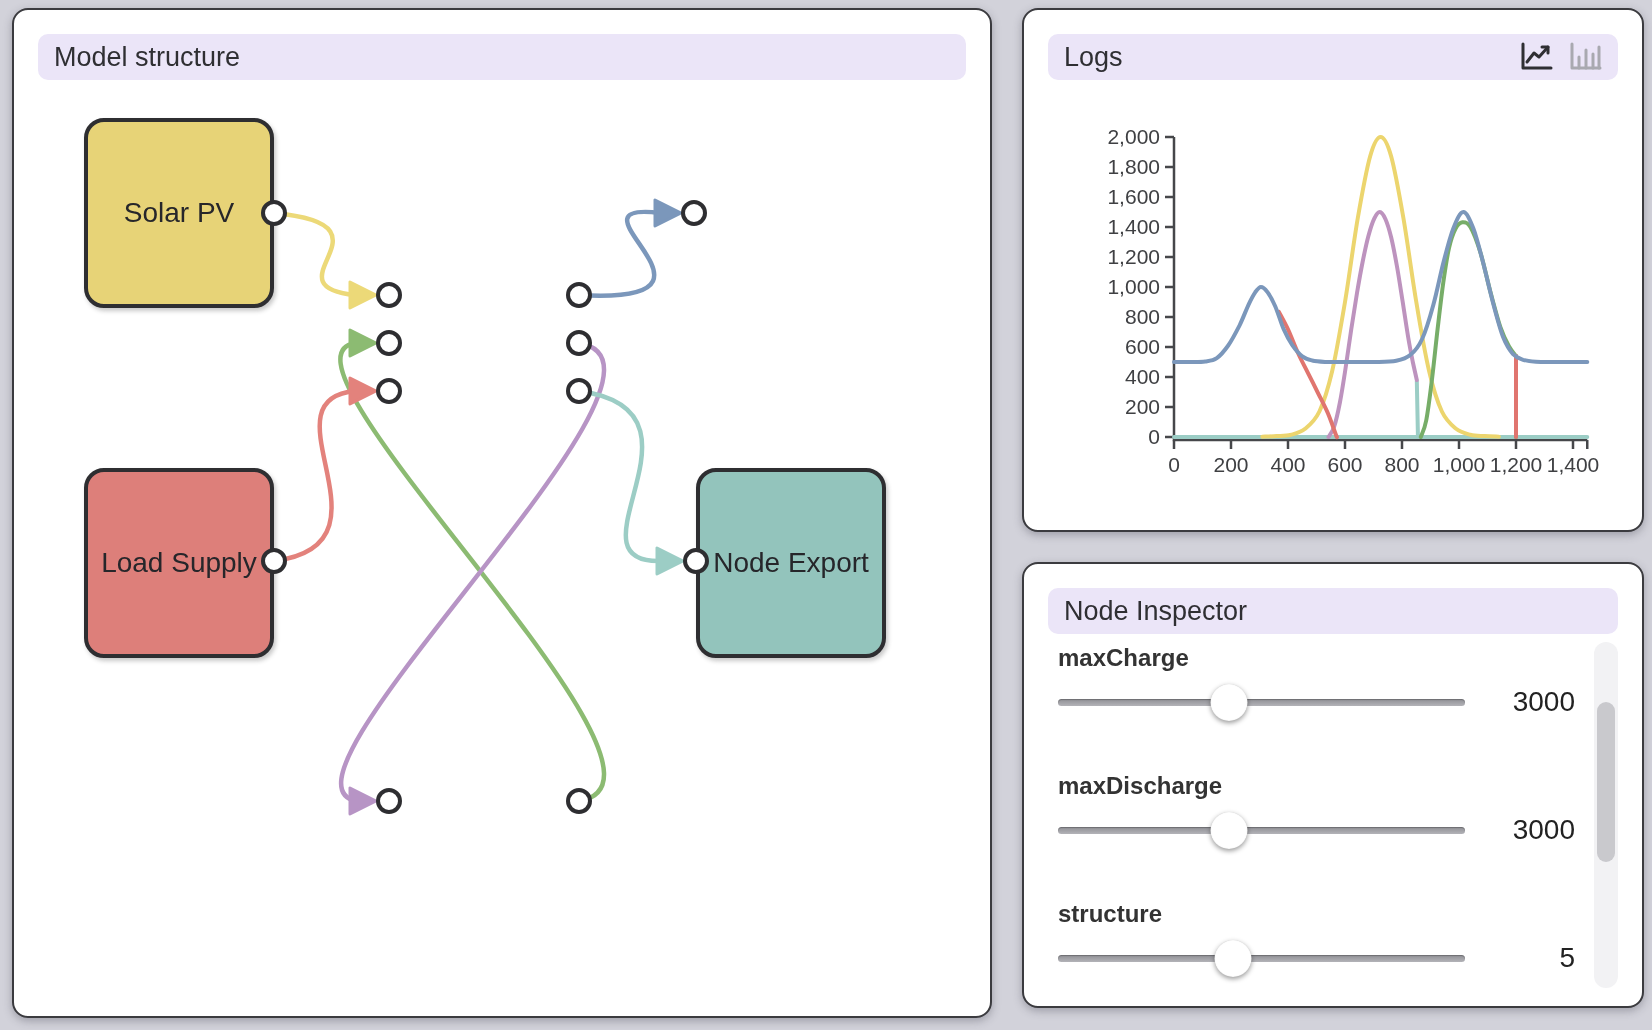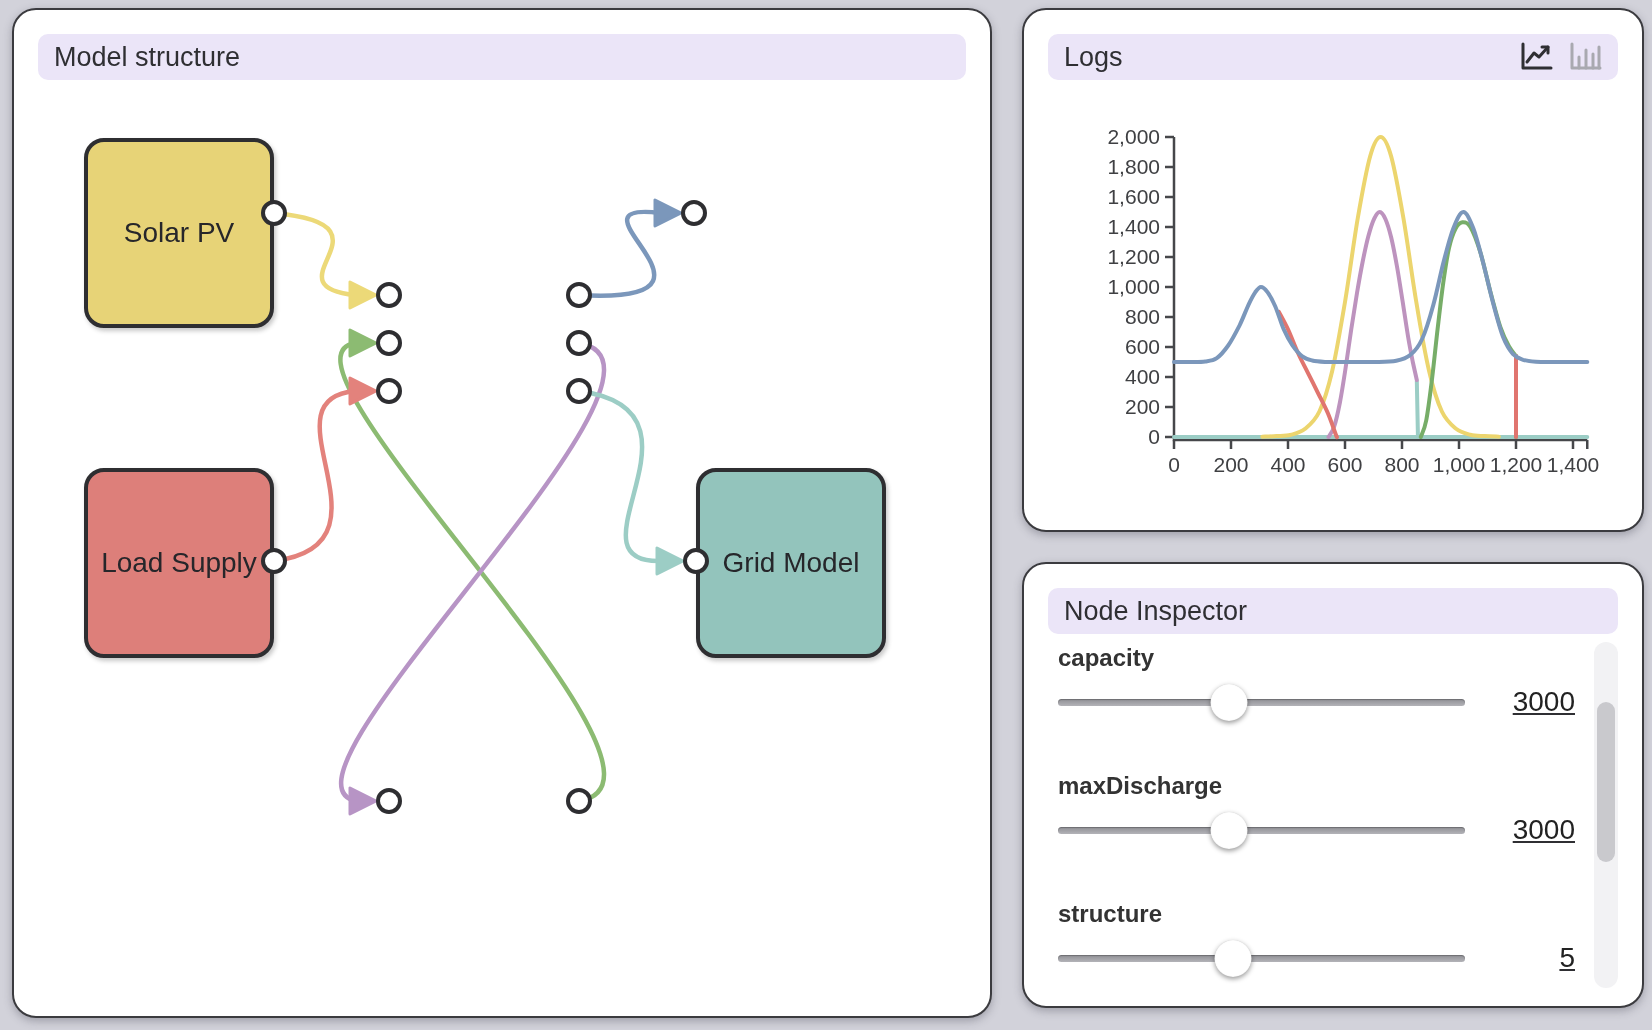--- a/index.html
+++ b/index.html
@@ -5,21 +5,21 @@
   html,body{margin:0;padding:0;}
   body{
     width:1652px;height:1030px;overflow:hidden;position:relative;
     background:var(--page-bg,#d2d2da);
     font-family:"Liberation Sans", sans-serif;
     color:var(--text,#2f2f33);
   }
   .panel{
     position:absolute;background:var(--panel-bg,#fff);
     border:2.5px solid var(--panel-border,#3b3b3f);
-    border-radius:24px;box-shadow:0 3px 8px rgba(60,60,75,.35);
+    border-radius:16px;box-shadow:0 3px 8px rgba(60,60,75,.35);
     box-sizing:border-box;
   }
   #panel-model{left:12px;top:8px;width:980px;height:1010px;}
   #panel-logs{left:1022px;top:8px;width:622px;height:524px;}
   #panel-inspector{left:1022px;top:562px;width:622px;height:446px;}
 
   .panel-header{
     position:absolute;left:24px;right:24px;top:24px;height:46px;
     background:var(--header-bg,#ebe5f8);border-radius:10px;
     display:flex;align-items:center;padding:0 16px;box-sizing:border-box;
@@ -45,21 +45,21 @@
 
   
   #chart-holder{position:absolute;left:10px;top:70px;width:600px;height:420px;}
   .axis{stroke:#46474a;stroke-width:2.5px;fill:none;}
   .ticklbl{fill:#3f4043;font-size:21px;font-family:"Liberation Sans",sans-serif;}
   .series{fill:none;stroke-width:4px;stroke-linecap:round;stroke-linejoin:round;}
 
   
   .fields{position:absolute;left:34px;right:67px;top:80px;}
   .field-label{font-size:24px;font-weight:bold;color:#333;margin:0 0 10px 0;}
-  .field-row{display:flex;align-items:center;margin-bottom:50px;text-decoration:underline;}
+  .field-row{display:flex;align-items:center;margin-bottom:50px;}
   .slider{position:relative;flex:1;height:40px;cursor:pointer;}
   .slider-track{
     position:absolute;left:0;right:0;top:17px;height:7px;border-radius:4px;
     background:linear-gradient(#8f8f94,#b3b3b8);
     box-shadow:inset 0 1px 1px rgba(0,0,0,.25);
   }
   .slider-handle{
     position:absolute;top:2px;width:37px;height:37px;border-radius:50%;
     background:#fff;transform:translateX(-50%);
     box-shadow:0 2px 5px rgba(0,0,0,.4), inset 0 0 1px rgba(0,0,0,.2);
@@ -79,28 +79,28 @@
 </head>
 <body>
 
 <div class="panel" id="panel-model">
   <div class="panel-header">
     <span>Model structure</span>
   </div>
 
   <div id="diagram">
 
-    <div class="node" style="left:70px;top:108px;background:var(--node-solar);margin-top:20px;">
+    <div class="node" style="left:70px;top:108px;background:var(--node-solar);">
       <span>Solar PV</span>
     </div>
     <div class="node" style="left:70px;top:458px;background:var(--node-grid-supply);">
       <span>Load Supply</span>
     </div>
     <div class="node" style="left:682px;top:458px;background:var(--node-grid-export);">
-      <span>Grid Model</span>
+      <span>Node Export</span>
     </div>
 
     <svg id="edges" width="980" height="1010">
 
       <path class="edge" style="stroke:var(--edge-solar)" d="M260,203 C390,215 250,275 341,285"></path>
       <path class="arrow" style="fill:var(--edge-solar);stroke:var(--edge-solar)" d="M362,285 L336,272 L336,298 Z"></path>
 
       <path class="edge" style="stroke:var(--edge-load)" d="M565,285 C740,295 540,190 646,203"></path>
       <path class="arrow" style="fill:var(--edge-load);stroke:var(--edge-load)" d="M667,203 L641,190 L641,216 Z"></path>
 
@@ -204,21 +204,21 @@
       </svg></div>
 </div>
 
 <div class="panel" id="panel-inspector">
   <div class="panel-header">
     <span>Node Inspector</span>
   </div>
 
   <div class="fields">
     <div class="field">
-      <div class="field-label">capacity</div>
+      <div class="field-label">maxCharge</div>
       <div class="field-row">
         <div class="slider">
           <div class="slider-track"></div>
           <div class="slider-handle" style="left: 42%;"></div>
         </div>
         <div class="field-value">3000</div>
       </div>
     </div>
 
     <div class="field">

